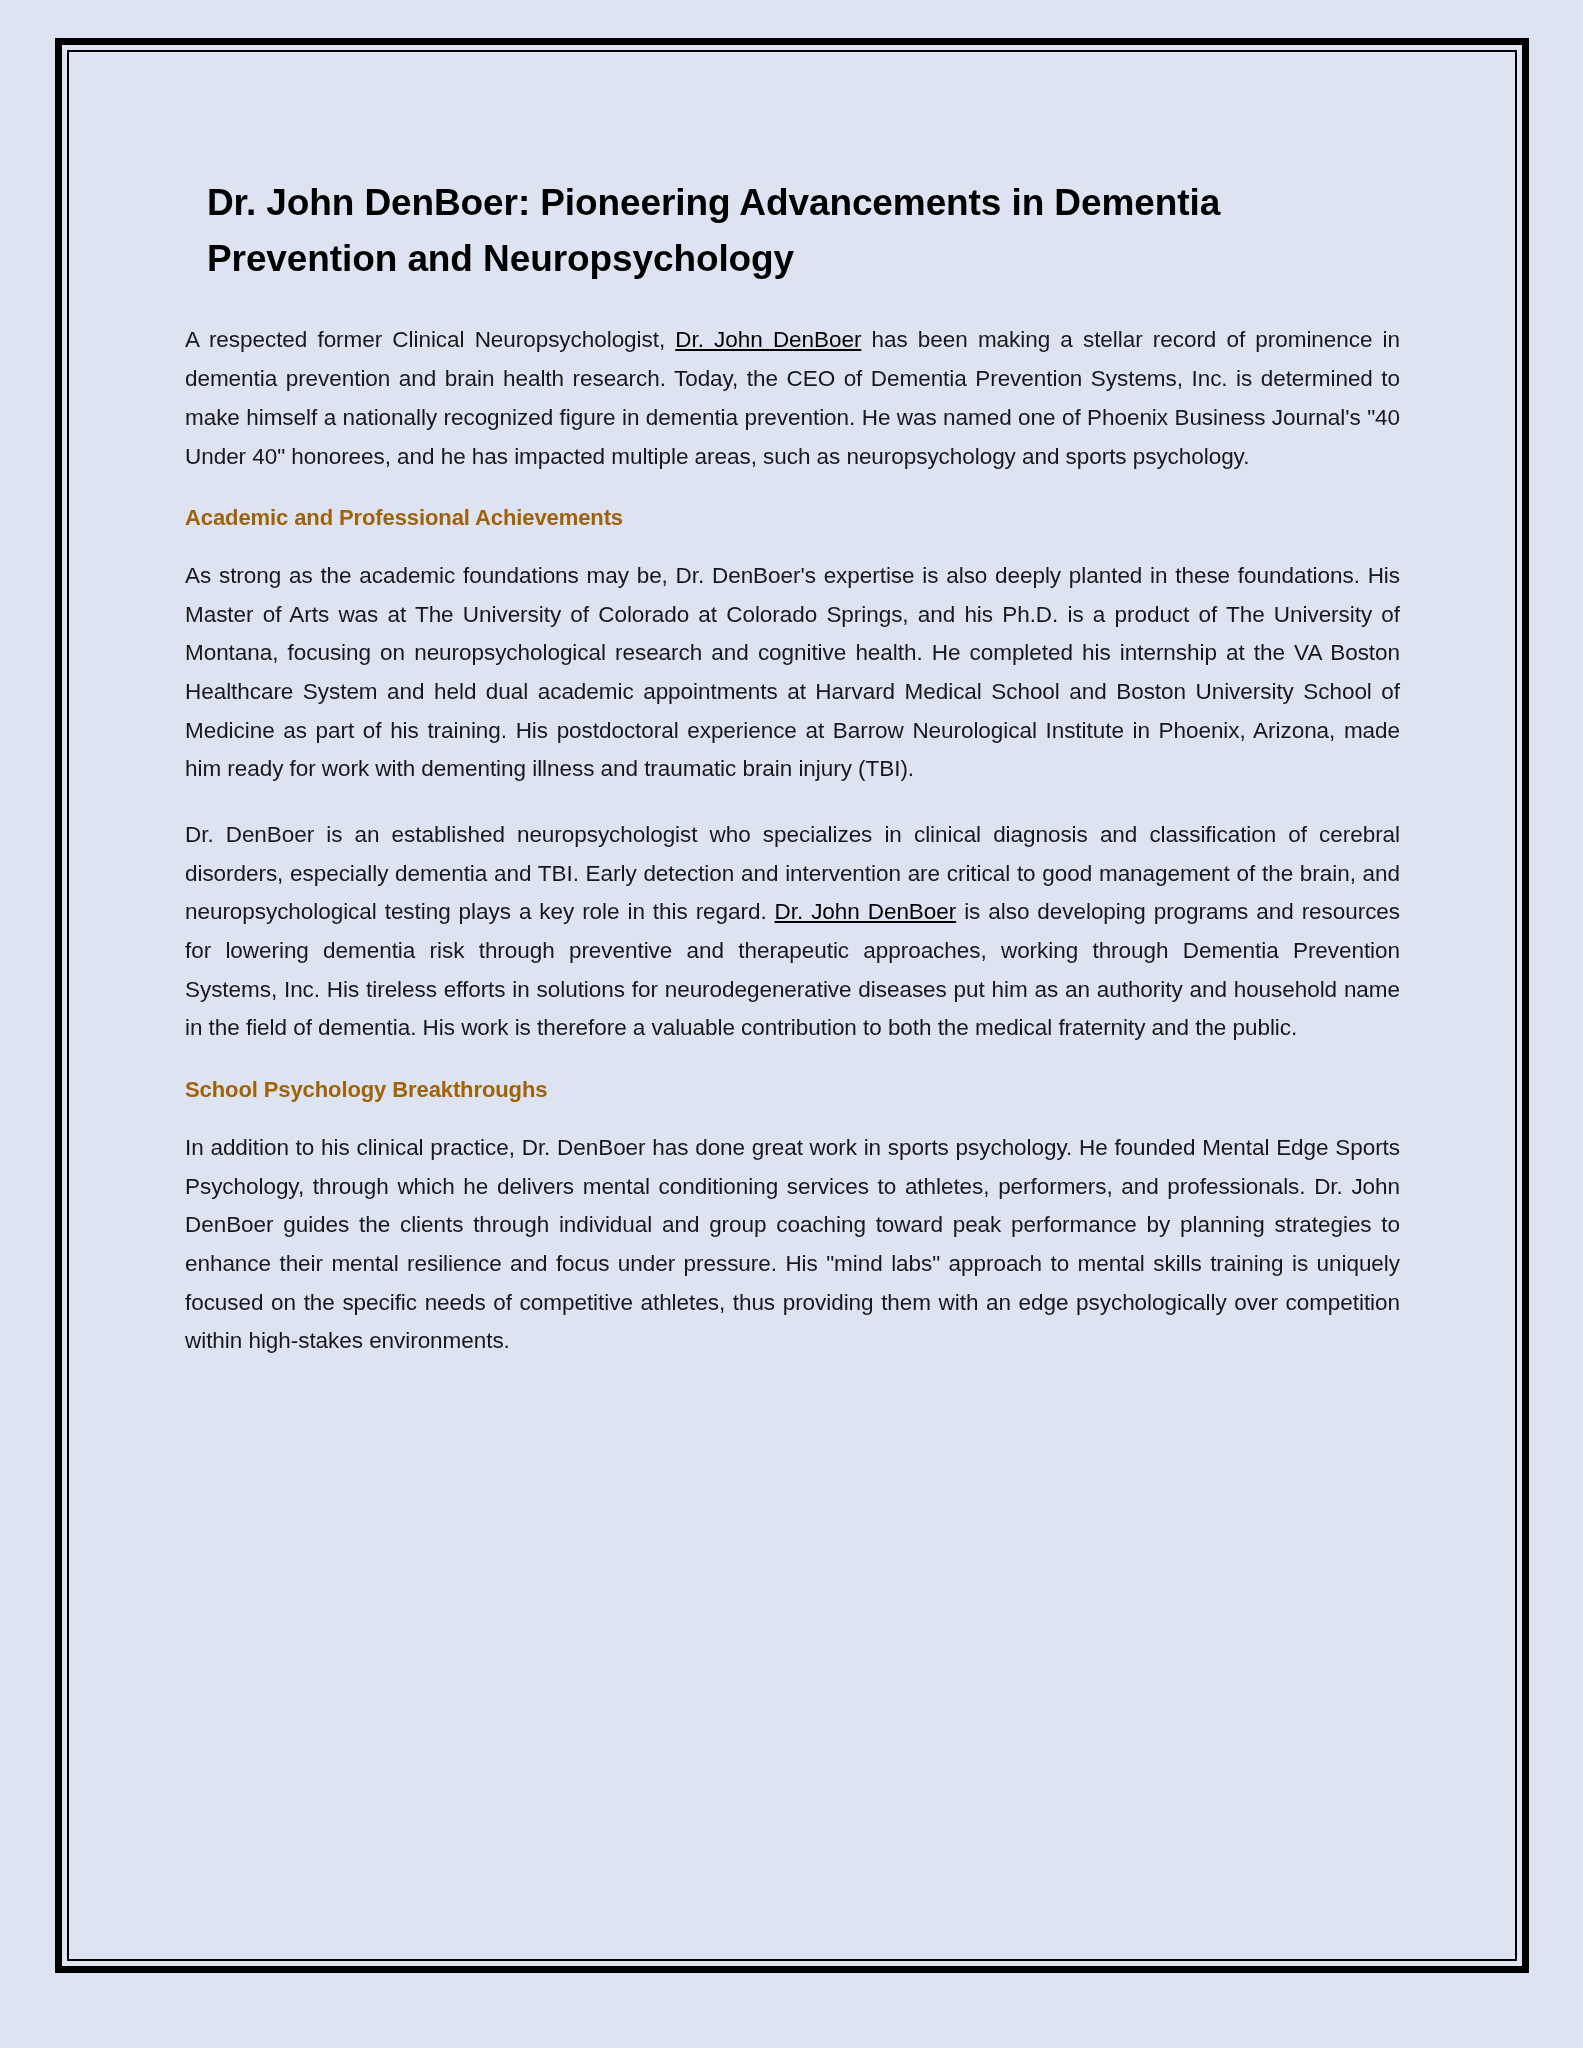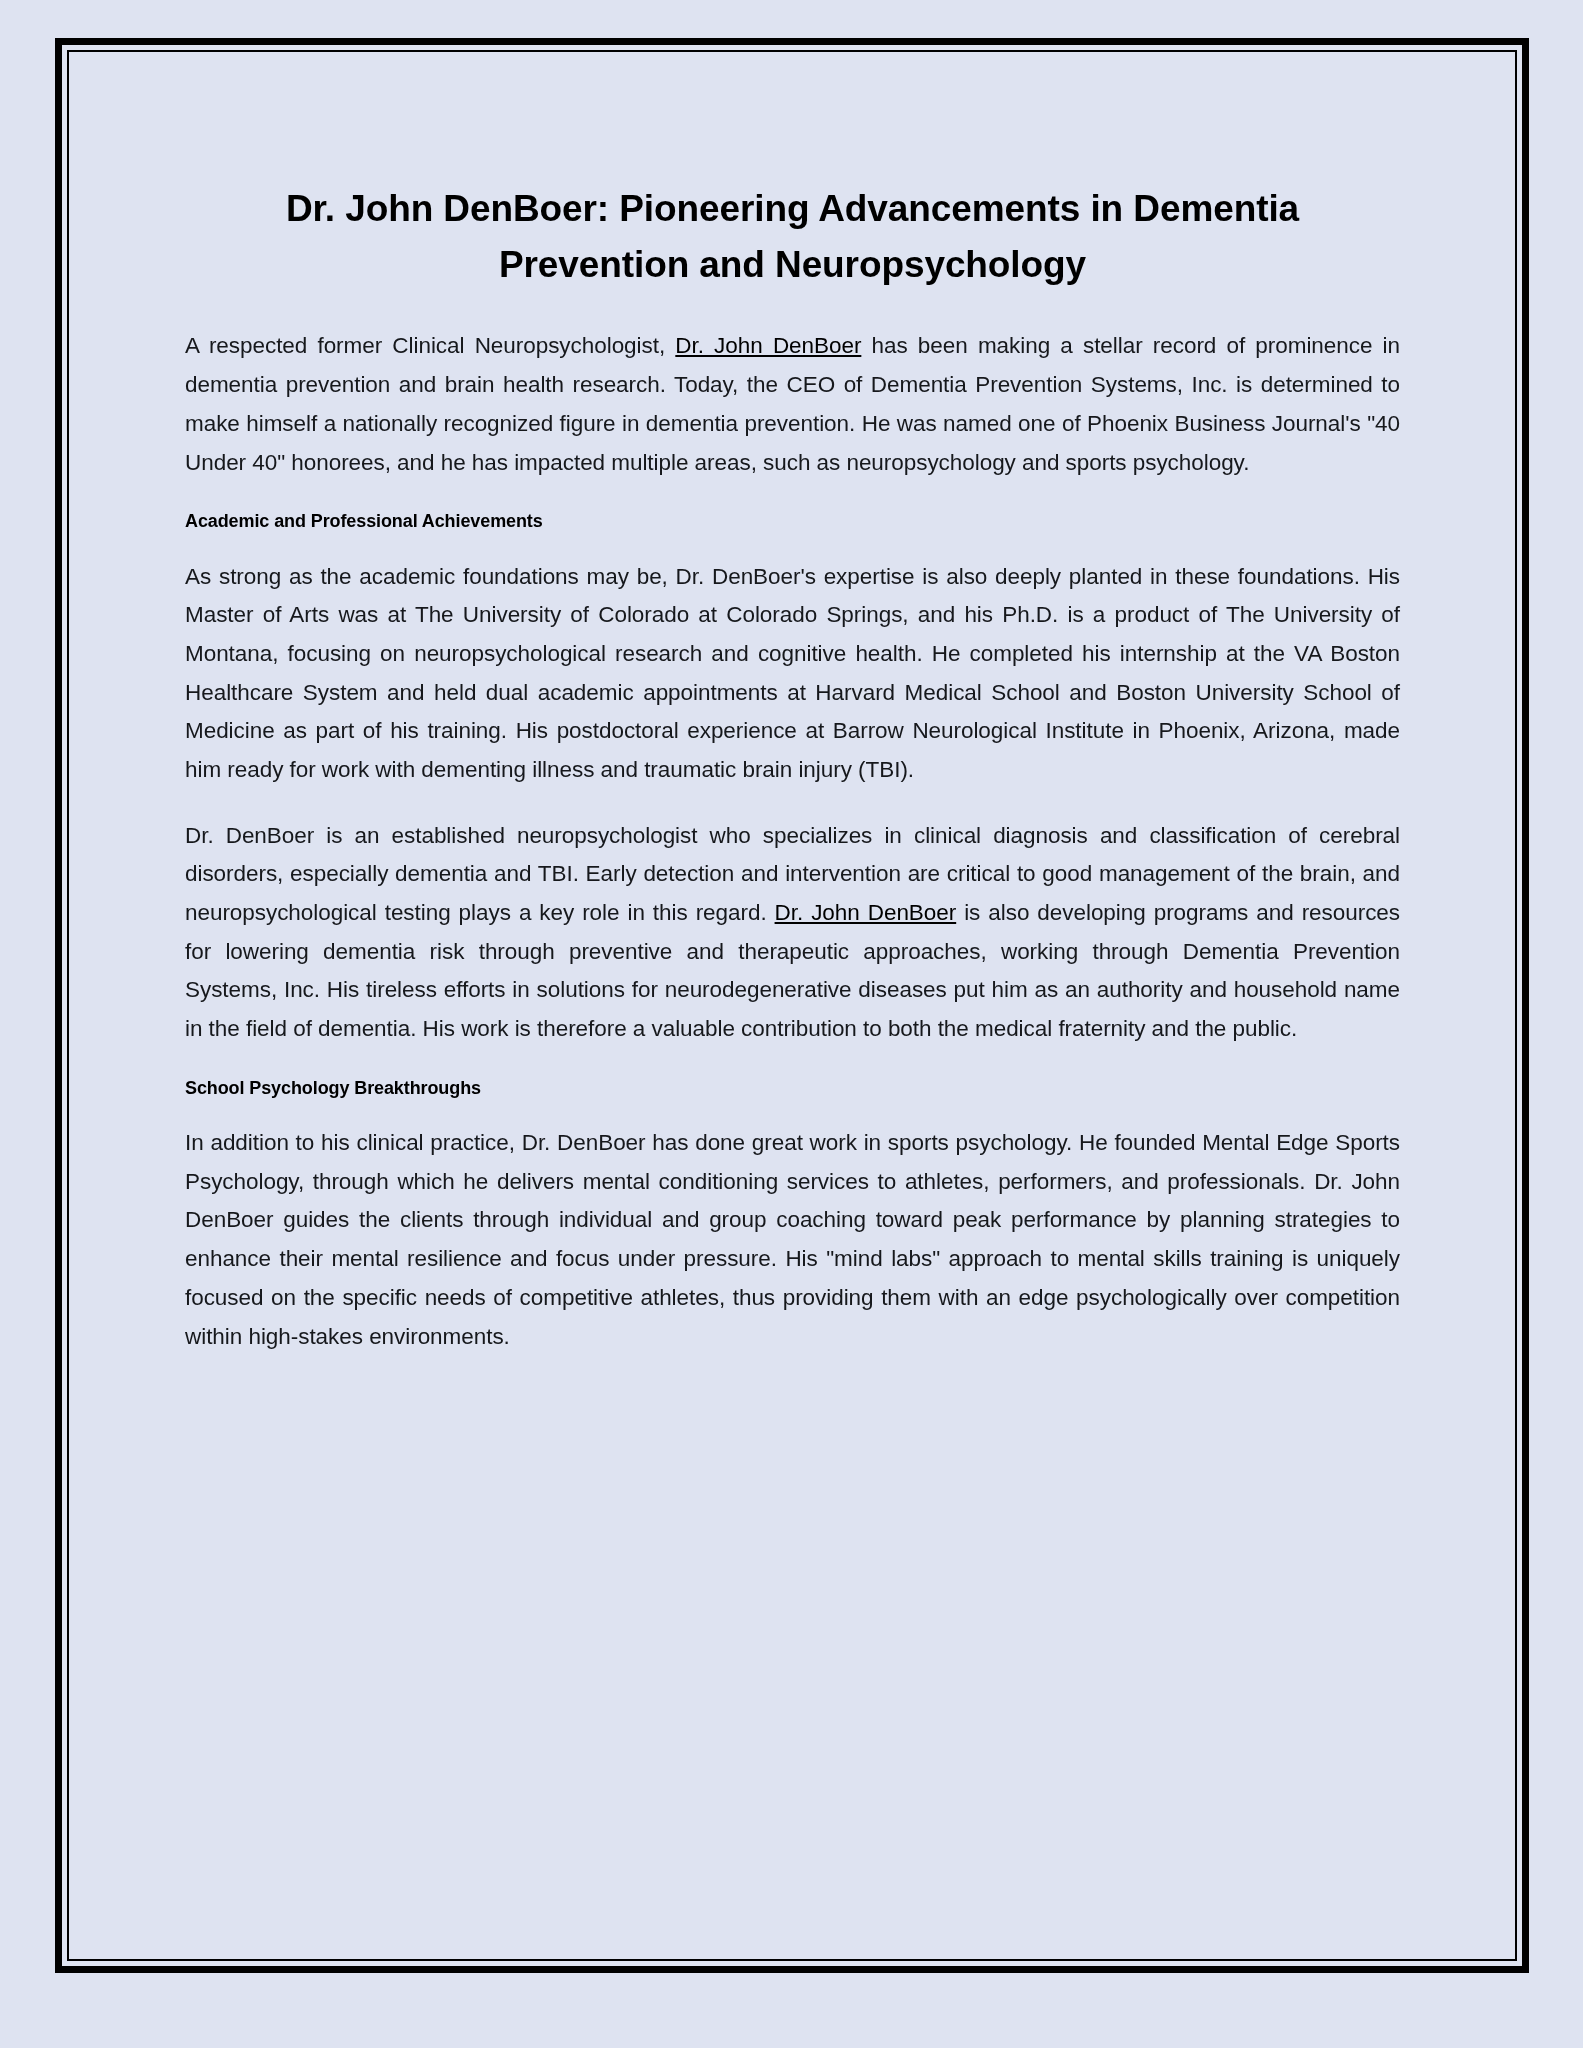--- a/index.html
+++ b/index.html
@@ -40,31 +40,31 @@
     position: absolute;
     left: 185px;
     top: 175px;
     width: 1215px;
   }
 
   .doc-title {
     font-size: 37px;
     font-weight: bold;
     line-height: 1.52;
-    text-align: center;
+    text-align: left;
     color: #000000;
-    margin: 6px 0 34px 0;
+    margin: 0 0 34px 0;
     letter-spacing: -0.1px;
     padding: 0 22px;
   }
 
   .section-heading {
-    font-size: 18px;
+    font-size: 22px;
     font-weight: bold;
-    color: #000000;
+    color: #a16207;
     margin: 0 0 24px 0;
     line-height: 1.35;
     letter-spacing: -0.1px;
   }
 
   .body-par {
     font-size: 22.5px;
     line-height: 1.72;
     color: #16181c;
     text-align: justify;

